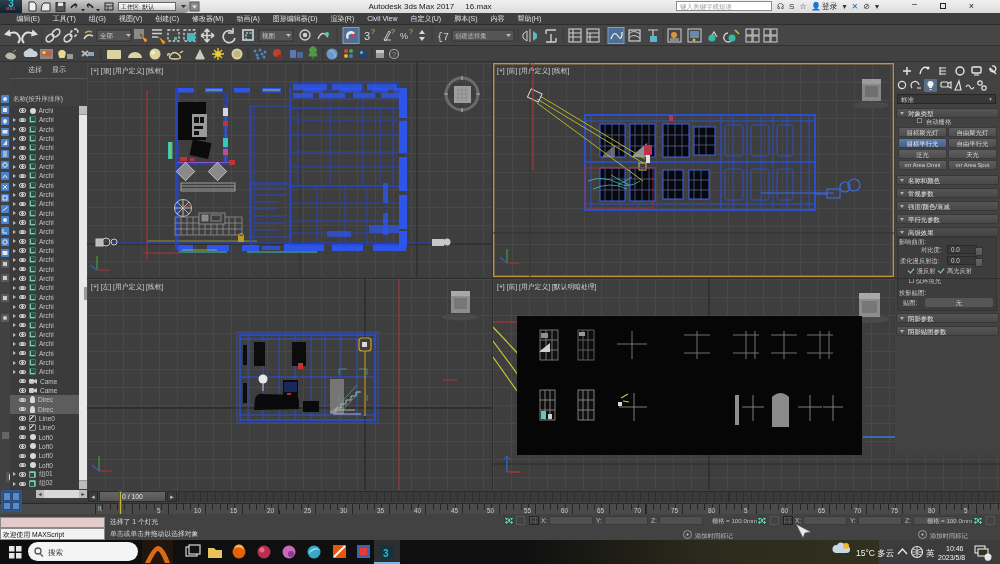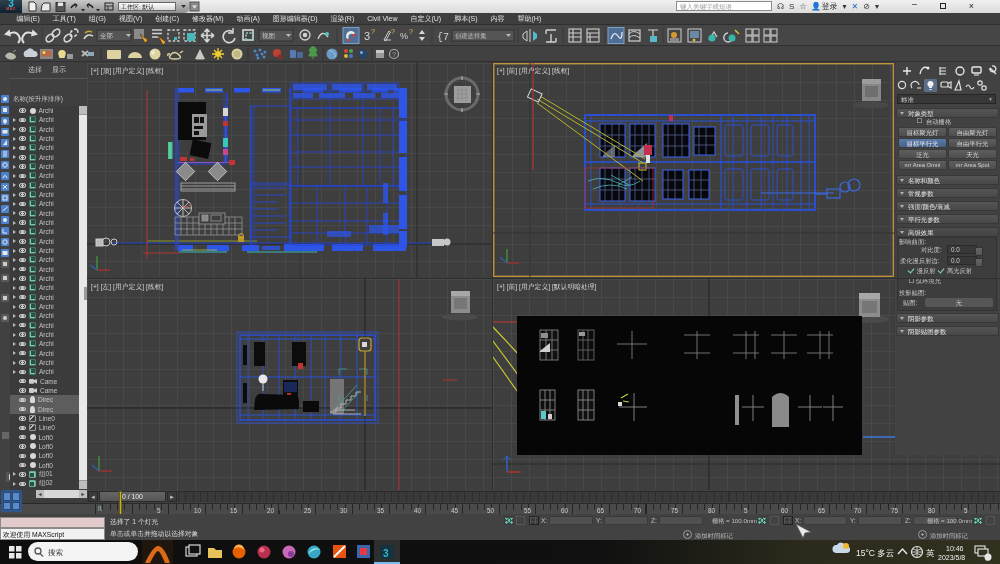--- a/index.html
+++ b/index.html
@@ -33,21 +33,21 @@
 
 .vp{background-color:#3e3e3e;background-image:linear-gradient(to right,#484848 1px,transparent 1px),linear-gradient(to bottom,#484848 1px,transparent 1px);background-size:18px 18px;}
 .vplabel{left:4px;top:3px;color:#d5d5d5;font-size:6.8px;white-space:nowrap;letter-spacing:0px;}
 
 #cmdpanel{left:895px;top:62px;width:105px;height:393px;background:#424242;}
 
 #trackrow{left:88px;top:490px;width:912px;height:13px;background:#414141;}
 #ruler{left:0;top:503px;width:1000px;height:11px;background:#4a4a4a;border-top:1px solid #2a2a2a;}
 #status1{left:0;top:514px;width:1000px;height:13px;background:#424242;}
 #status2{left:0;top:527px;width:1000px;height:13px;background:#424242;}
-#taskbar{left:0;top:540px;width:1000px;height:24px;background:linear-gradient(90deg,#0e0e0e 0%,#101010 60%,#2b2a1c 80%,#32311f 100%);}
+#taskbar{left:0;top:540px;width:879px;height:24px;background:linear-gradient(90deg,#0e0e0e 0%,#101010 60%,#2b2a1c 80%,#32311f 100%);}
 #xyzsets .xl{position:absolute;top:3px;color:#c0c0c0;font-size:6.5px;}
 #xyzsets .xf{position:absolute;top:2px;width:44px;height:9px;background:#505050;border:1px solid #3a3a3a;border-radius:1px;}
 #xyzsets .gl{position:absolute;top:3px;color:#c0c0c0;font-size:6.2px;white-space:nowrap;}
 #xyzsets .sic{position:absolute;top:2px;width:10px;height:9px;background:#484848;border-radius:1px;box-shadow:inset 0 0 0 1px #3a3a3a;background-image:radial-gradient(circle at 50% 50%,#58c8b0 0 1.2px,transparent 1.5px),radial-gradient(circle at 25% 30%,#58c8b0 0 1px,transparent 1.2px),radial-gradient(circle at 75% 30%,#58c8b0 0 1px,transparent 1.2px),radial-gradient(circle at 25% 72%,#58c8b0 0 1px,transparent 1.2px),radial-gradient(circle at 75% 72%,#58c8b0 0 1px,transparent 1.2px);}
 #xyzsets .sbx{position:absolute;top:2px;width:9px;height:9px;background:#424242;border:1px solid #565656;}
 #xyzsets .s4q{position:absolute;top:2px;width:10px;height:9px;background:#3a3a3a;background-image:linear-gradient(#555 1px,transparent 1px),linear-gradient(90deg,#555 1px,transparent 1px);background-size:5px 4.5px;border:1px solid #222;}
 #timemarks .tmk{position:absolute;top:3px;color:#bcbcbc;font-size:6.3px;}
 #timemarks .tmk:before{content:"";display:inline-block;width:7px;height:7px;border:1px solid #9a9a9a;border-radius:50%;margin-right:3px;vertical-align:-1px;background:radial-gradient(circle,#9a9a9a 0 1px,transparent 1.2px);}
 
 #cmdpanel .rh{position:absolute;left:1px;width:103px;height:9.5px;background:linear-gradient(#555,#484848);border:1px solid #383838;border-radius:2px;color:#e4e4e4;font-size:6.4px;line-height:9px;padding-left:11px;}
@@ -100,20 +100,21 @@
   <rect x="79" y="3" width="8" height="7" fill="none" stroke="#222"></rect>
         <path d="M79 6 h8 M82 6 v4" stroke="#222" stroke-width="0.8"></path>
  </svg>
  <span id="wsbox">工作区: 默认</span>
  <svg width="22" height="13" viewBox="0 0 22 13" style="flex:none">
         <path d="M3 5 l2.5 3 l2.5 -3z" fill="#333"></path>
         <rect x="12" y="2" width="9" height="9" fill="#8a8a8a" stroke="#555"></rect>
         <path d="M14 5.5 l2.5 3 l2.5 -3z" fill="#e8e8e8"></path>
       </svg>
 </div>
+<div class="abs" id="title-text">Autodesk 3ds Max 2017&nbsp;&nbsp;&nbsp;&nbsp;&nbsp;16.max</div>
 <div class="abs" id="tsearch">键入关键字或短语</div>
 <div class="abs" id="ticons">
       <span>☊</span>
       <span>S</span>
       <span>☆</span>
       <span>👤登录</span>
       <span>▾</span>
       <span style="color:#1a66c0">✕</span>
       <span>⊘</span>
       <span>▾</span>

